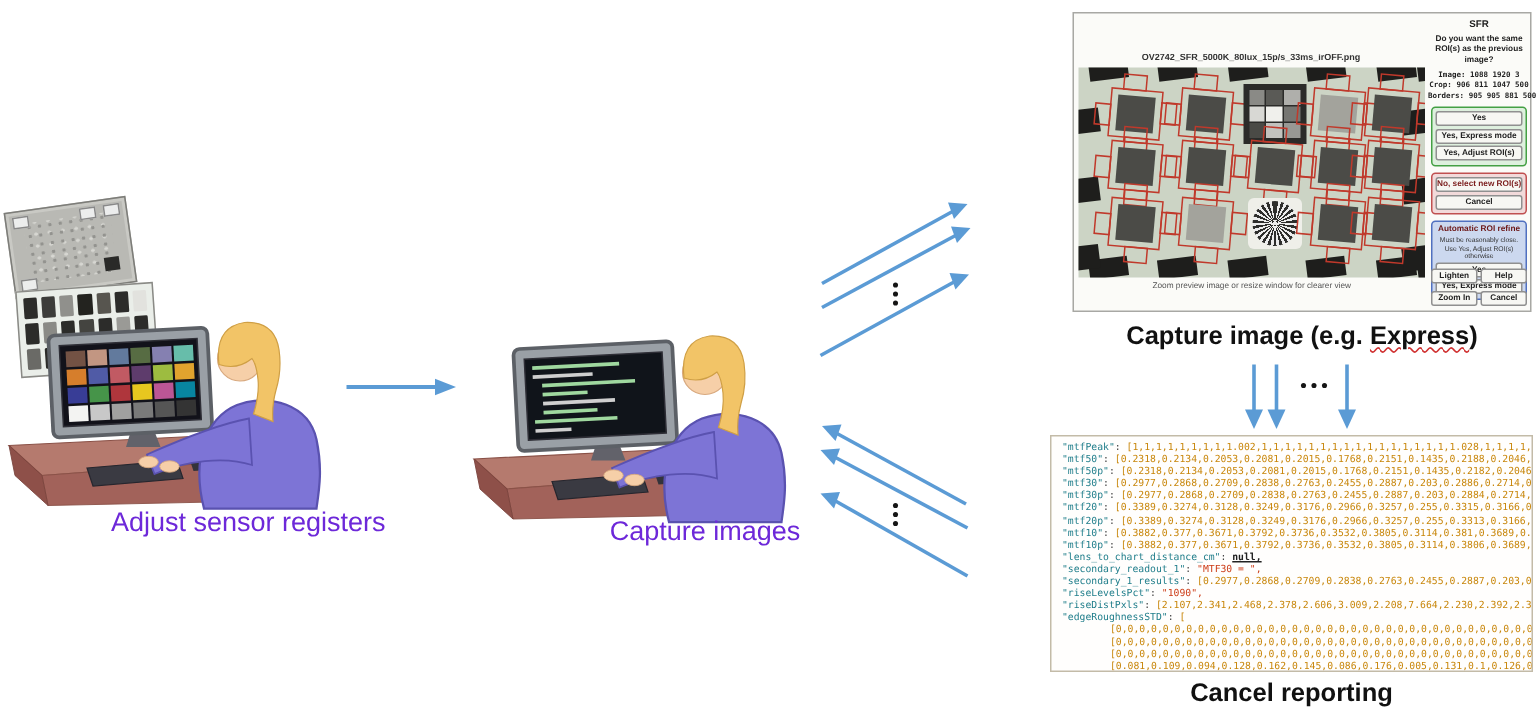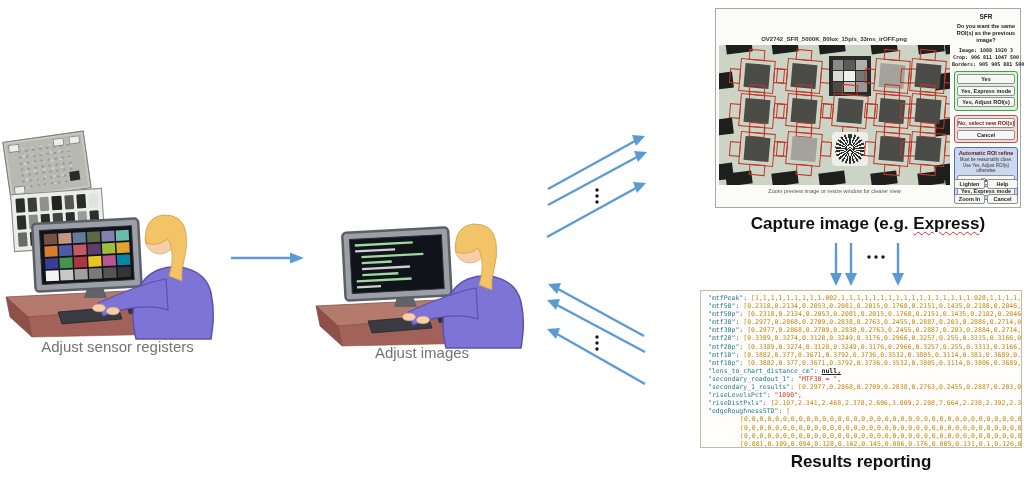--- a/index.html
+++ b/index.html
@@ -4,22 +4,22 @@
 <style>
   html,body{margin:0;padding:0;}
   body{
     position:relative;width:1024px;height:477px;overflow:hidden;
     background:#ffffff;font-family:"Liberation Sans",sans-serif;
   }
   .abs{position:absolute;}
 
   
   .flow-label{
-    position:absolute;text-align:center;color:#737373;
-    font-size:15px;line-height:1.28;
+    position:absolute;text-align:center;color:#6d28d9;
+    font-size:18px;line-height:1.28;margin-left:48px;
   }
   .panel-label{
     position:absolute;text-align:center;color:#111;
     font-size:17px;font-weight:bold;
   }
   .imatest-link{text-decoration:underline wavy #d03030 1px;text-underline-offset:2px;}
 
   
   .imatest-panel{
     position:absolute;left:715px;top:8px;width:306px;height:200px;
@@ -238,21 +238,21 @@
   <path d="M58,99 L118,94 L122,106 L62,111 Z" fill="#3a3a42" stroke="#26262e" stroke-width="0.8"></path>
   <path d="M126,92 L156,90 L159,99 L129,101 Z" fill="#33333b"></path>
   <path d="M136,126 C128,95 136,66 158,57 C180,49 206,57 211,80 C215,99 213,112 211,126 Z" fill="#7d74d6" stroke="#5a52b0" stroke-width="1.5"></path>
   <path d="M166,66 C144,70 116,82 98,90 L103,103 C124,94 150,91 168,97 Z" fill="#7d74d6" stroke="#5a52b0" stroke-width="1.2"></path>
   <ellipse cx="99" cy="95" rx="6.5" ry="3.8" fill="#f6cfa8" stroke="#d8a97f" stroke-width="0.6"></ellipse>
   <ellipse cx="113" cy="98" rx="6.5" ry="3.8" fill="#f6cfa8" stroke="#d8a97f" stroke-width="0.6"></ellipse>
   <circle cx="160" cy="26" r="15" fill="#f6cfa8" stroke="#d8a97f" stroke-width="0.8"></circle>
   <path d="M146,30 Q143,5 163,2 Q183,1 186,20 Q188,34 184,47 Q181,58 182,68 L169,63 Q173,50 172,40 Q171,30 168,26 Q158,34 146,30 Z" fill="#f2c467" stroke="#cf9f45" stroke-width="0.8"></path>
 </svg>
 <div class="flow-label" style="left:298px;top:343px;width:248px">
-  <div>Adjust images</div>
+  <div>Capture images</div>
 </div>
 
 <svg class="abs" style="left:540px;top:126px" width="115" height="118" viewBox="0 0 115 118">
   <line class="arrow-line" x1="8" y1="63" x2="95" y2="15" stroke-width="2.4" stroke="#5b9bd5"></line>
   <polygon class="arrow-head" points="92,9 105,10 96,20" fill="#5b9bd5"></polygon>
   <line class="arrow-line" x1="8" y1="79" x2="97" y2="31" stroke-width="2.4" stroke="#5b9bd5"></line>
   <polygon class="arrow-head" points="94,25 107,26 98,36" fill="#5b9bd5"></polygon>
   <line class="arrow-line" x1="7" y1="111" x2="96" y2="62" stroke-width="2.4" stroke="#5b9bd5"></line>
   <polygon class="arrow-head" points="93,56 106,57 97,67" fill="#5b9bd5"></polygon>
   <circle cx="57" cy="64" r="1.7" fill="#151515"></circle>
@@ -452,13 +452,13 @@
     <div class="json-line"><span class="j-key">"secondary_readout_1"</span><span class="j-punct">: </span><span class="j-str">"MTF30 = ",</span></div>
     <div class="json-line"><span class="j-key">"secondary_1_results"</span><span class="j-punct">: </span><span class="j-num">[0.2977,0.2868,0.2709,0.2838,0.2763,0.2455,0.2887,0.203,0.2886,0.2714,0.2841,0.2779],</span></div>
     <div class="json-line"><span class="j-key">"riseLevelsPct"</span><span class="j-punct">: </span><span class="j-str">"1090",</span></div>
     <div class="json-line"><span class="j-key">"riseDistPxls"</span><span class="j-punct">: </span><span class="j-num">[2.107,2.341,2.468,2.378,2.606,3.009,2.208,7.664,2.230,2.392,2.311,2.405,2.513,2.388],</span></div>
     <div class="json-line"><span class="j-key">"edgeRoughnessSTD"</span><span class="j-punct">: </span><span class="j-num">[</span></div>
     <div class="json-line indent"><span class="j-num">[0,0,0,0,0,0,0,0,0,0,0,0,0,0,0,0,0,0,0,0,0,0,0,0,0,0,0,0,0,0,0,0,0,0,0,0,0,0,0,0,0,0,0,0,0],</span></div>
     <div class="json-line indent"><span class="j-num">[0,0,0,0,0,0,0,0,0,0,0,0,0,0,0,0,0,0,0,0,0,0,0,0,0,0,0,0,0,0,0,0,0,0,0,0,0,0,0,0,0,0,0,0,0],</span></div>
     <div class="json-line indent"><span class="j-num">[0,0,0,0,0,0,0,0,0,0,0,0,0,0,0,0,0,0,0,0,0,0,0,0,0,0,0,0,0,0,0,0,0,0,0,0,0,0,0,0,0,0,0,0,0],</span></div>
     <div class="json-line indent"><span class="j-num">[0.081,0.109,0.094,0.128,0.162,0.145,0.086,0.176,0.005,0.131,0.1,0.126,0.13,0.163,0.145,0.086],</span></div>
   </div>
-<div class="panel-label" style="left:700px;top:452px;width:322px">Results reporting</div>
+<div class="panel-label" style="left:700px;top:452px;width:322px">Cancel reporting</div>
 
 </body></html>

